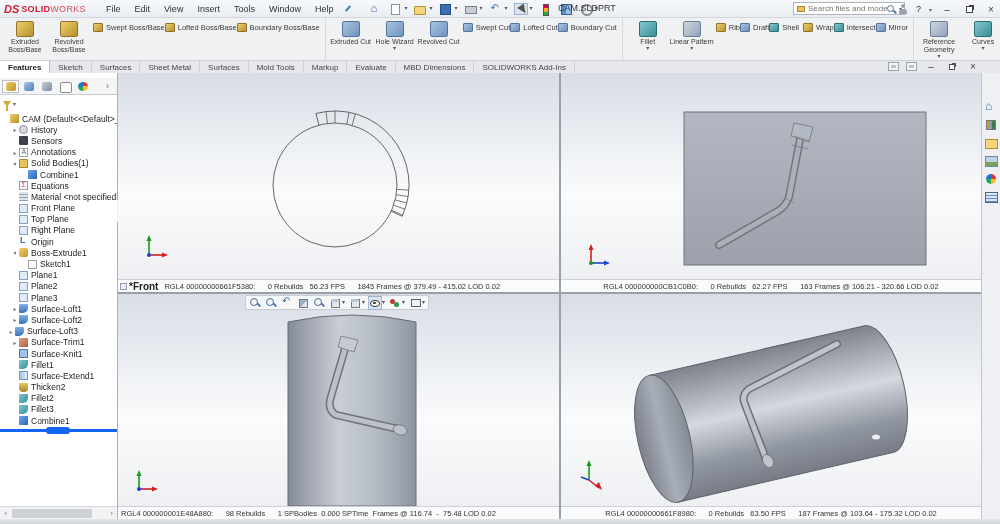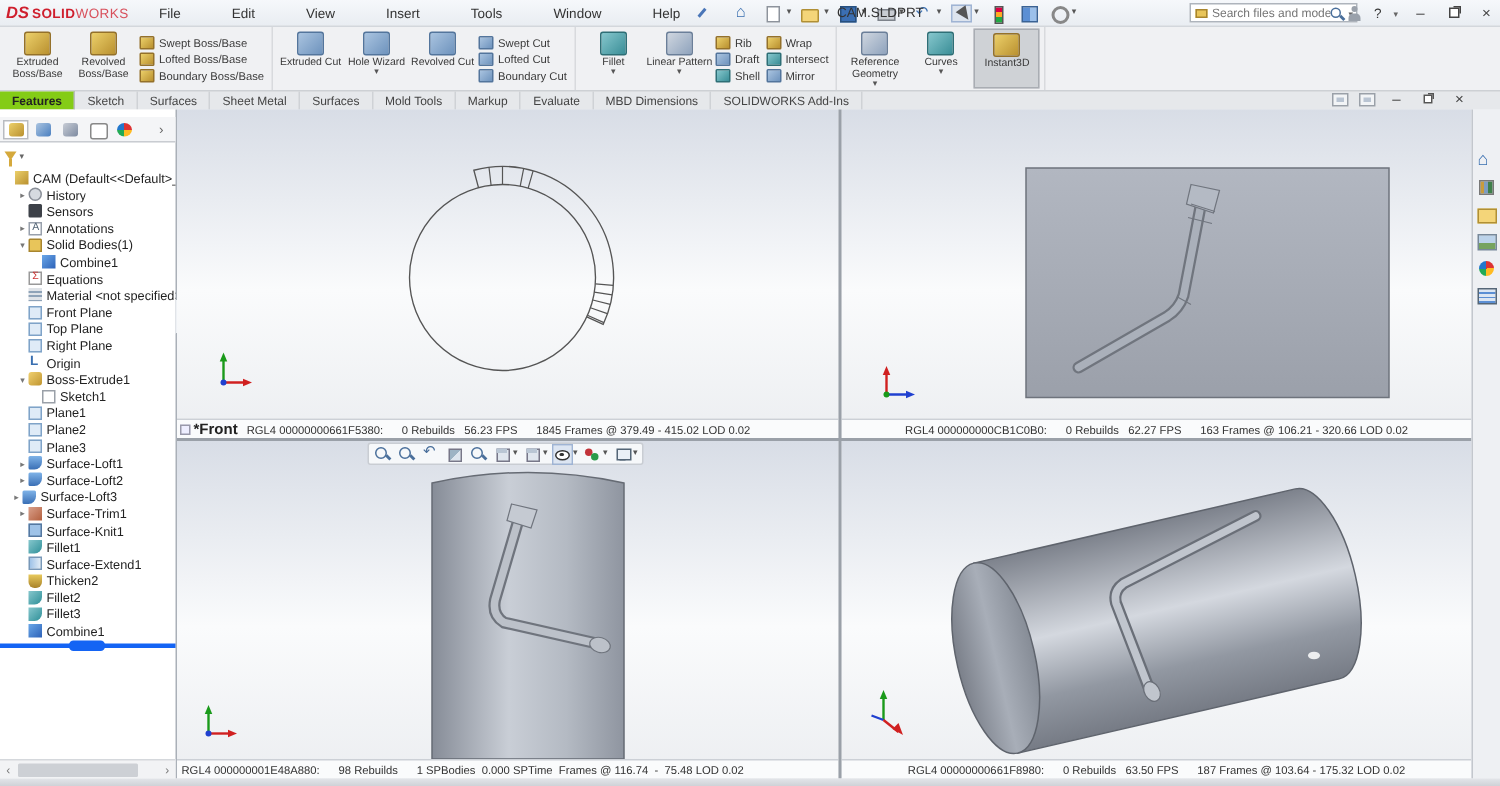--- a/index.html
+++ b/index.html
@@ -9,21 +9,21 @@
   #app { position:relative; width:1000px; height:524px; background:#eef0f3; }
 
   
   #titlebar { position:absolute; left:0; top:0; width:1000px; height:18px;
     background:linear-gradient(#f6f8fb,#e9edf2); border-bottom:1px solid #d3d7dc;
     display:flex; align-items:center; font-size:9px; color:#333; }
   #logo { display:flex; align-items:center; margin-left:4px; width:86px; }
   #logo .ds { color:#cf1f2e; font-weight:bold; font-style:italic; font-size:11px; margin-right:2px; }
   #logo .solid { color:#cf1f2e; font-weight:bold; letter-spacing:.3px; }
   #logo .works { color:#d8505c; letter-spacing:.3px; }
-  #menubar { display:flex; gap:30px; margin-left:14px; }
+  #menubar { display:flex; gap:10px; margin-left:14px; }
   .menu-item { cursor:default; padding:1px 2px; }
   #pin-icon { width:9px; height:9px; margin-left:10px; position:relative; }
   #pin-icon::after { content:""; position:absolute; left:2px; top:1px; width:2px; height:7px;
     background:#4a76b8; transform:rotate(40deg); }
   #quickbar { display:flex; align-items:center; gap:6px; margin-left:14px; }
   .qa-btn { width:14px; height:12px; position:relative; display:inline-block; }
   .qa-btn.on { background:#dde4ee; border:1px solid #9fb4d4; }
   .qa-caret { color:#666; font-size:6px; margin-left:-4px; }
   .home-icon::after { content:"⌂"; font-size:11px; color:#3a6fb0; position:absolute; left:2px; top:-1px;}
   .new-document-icon::after { content:""; position:absolute; left:3px; top:1px; width:7px; height:9px;
@@ -65,41 +65,41 @@
   
   #ribbon { position:absolute; left:0; top:18px; width:1000px; height:42px; background:#f0f1f3;
     display:flex; align-items:stretch; }
   .rgroup { display:flex; align-items:stretch; border-right:1px solid #d8dadd; padding:1px 3px; }
   .rbtn { width:44px; display:flex; flex-direction:column; align-items:center; padding-top:2px; cursor:default; }
   .rbtn.on { background:#cfd2d6; border:1px solid #a9adb3; }
   .ricon { width:18px; height:16px; border-radius:2px; margin-bottom:1px; }
   .rlabel { font-size:7px; line-height:8px; text-align:center; color:#3a3a3a; white-space:normal; }
   .caret { display:none; } .caret.on { display:block; color:#555; font-size:6px; line-height:5px; }
   .caret.on::after { content:"▾"; }
-  .rstack { display:flex; flex-direction:column; justify-content:flex-end; padding:3px 2px; }
+  .rstack { display:flex; flex-direction:row; justify-content:flex-end; padding:3px 2px; }
   .srow { display:flex; align-items:center; gap:3px; height:11px; }
   .sicon { width:10px; height:9px; border-radius:1px; }
   .slabel { font-size:7.5px; color:#3a3a3a; white-space:nowrap; }
   
   .extruded-boss-base-icon,.revolved-boss-base-icon,.swept-boss-base-icon,.lofted-boss-base-icon,
   .boundary-boss-base-icon,.instant3d-icon,.rib-icon,.wrap-icon
     { background:linear-gradient(135deg,#ecd06a,#b9902f); border:1px solid #94712a; }
   .extruded-cut-icon,.revolved-cut-icon,.swept-cut-icon,.lofted-cut-icon,.boundary-cut-icon,
   .hole-wizard-icon,.draft-icon,.mirror-icon
     { background:linear-gradient(135deg,#aac4e0,#6e93bd); border:1px solid #53759c; }
   .fillet-icon,.shell-icon,.intersect-icon,.curves-icon
     { background:linear-gradient(135deg,#86c7cd,#3a8e97); border:1px solid #2e6f76; }
   .linear-pattern-icon,.reference-geometry-icon
     { background:linear-gradient(135deg,#cfd6df,#8fa3bd); border:1px solid #6b7f99; }
 
   
   #tabbar { position:absolute; left:0; top:60px; width:1000px; height:13px; background:#e6e8eb;
     border-top:1px solid #cdd0d4; display:flex; align-items:stretch; font-size:8px; color:#444; }
   .tab { padding:1px 8px 0; border-right:1px solid #cfd2d6; display:flex; align-items:center; cursor:default; }
-  .tab.on { background:#84cc16; font-weight:bold; color:#222; border-right:1px solid #b9bcc1; }
+  .tab.on { background:#ffffff; font-weight:bold; color:#222; border-right:1px solid #b9bcc1; }
   #doc-controls { position:absolute; right:20px; top:61px; display:flex; align-items:center; gap:7px; }
   .mini-frame { width:11px; height:9px; border:1px solid #9aa0a8; background:#f2f4f6; position:relative; }
   .mini-frame::after { content:""; position:absolute; left:2px; top:2px; width:5px; height:3px; background:#b9c4d2; }
 
   
   #left-panel { position:absolute; left:0; top:73px; width:118px; height:446px; background:#fff;
     border-right:1px solid #aab0b8; }
   #panel-header { position:absolute; left:0; top:5px; width:117px; height:17px;
     border-bottom:1px solid #c9ccd1; display:flex; align-items:center; gap:1px; padding-left:2px; background:#f4f5f7;}
   .ph-icon { width:17px; height:13px; border:1px solid transparent; position:relative; }

